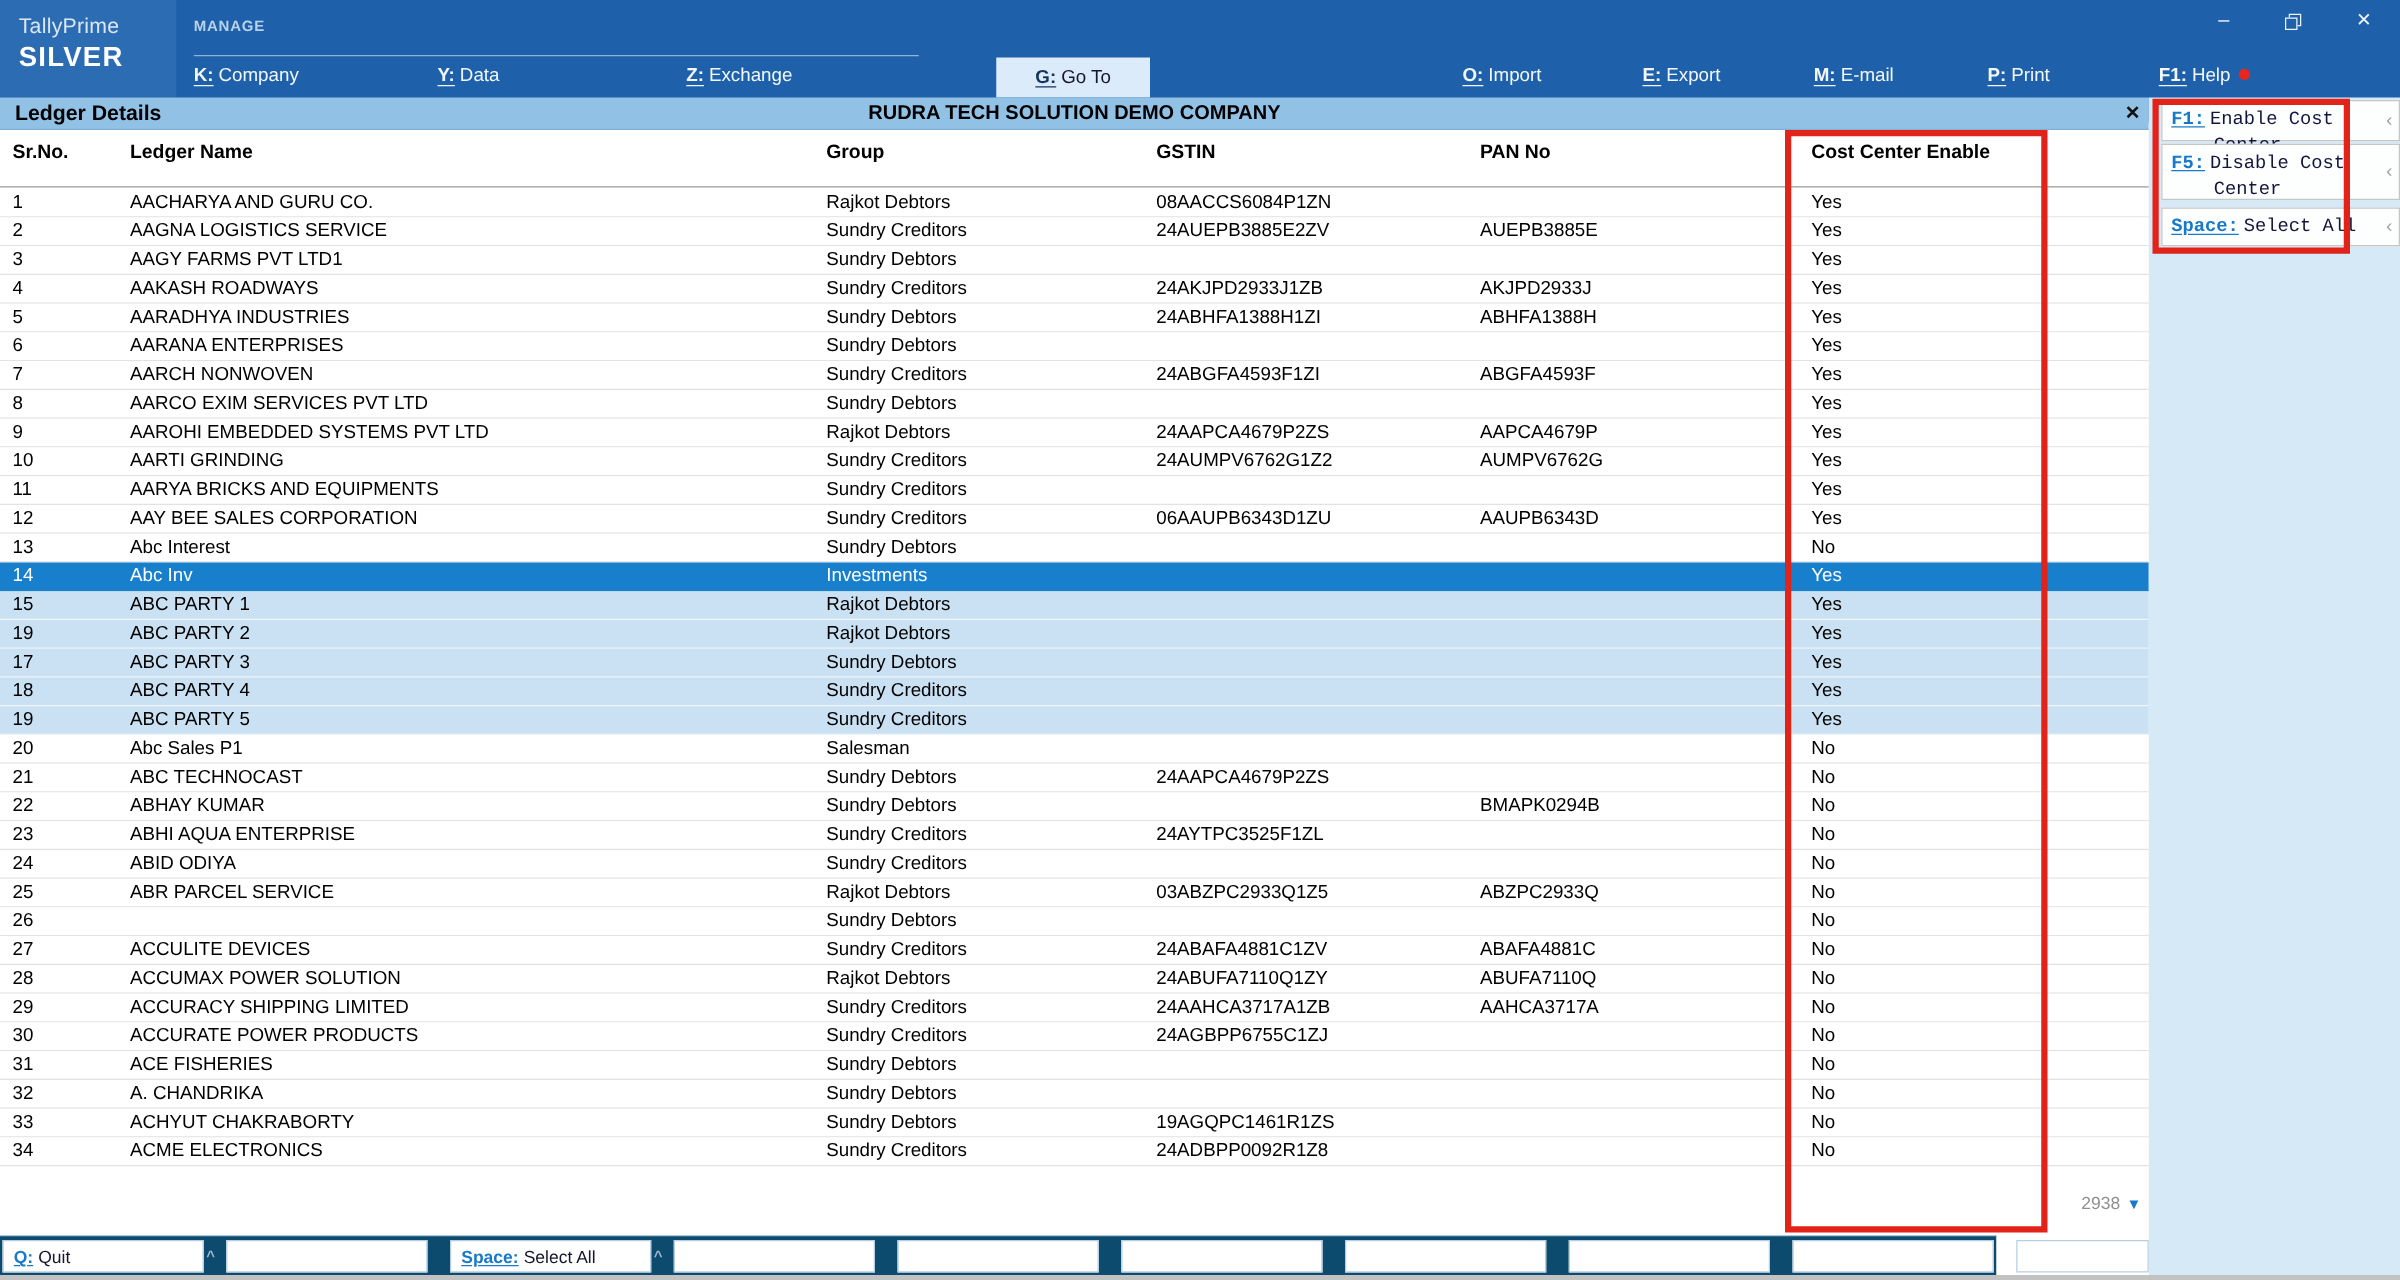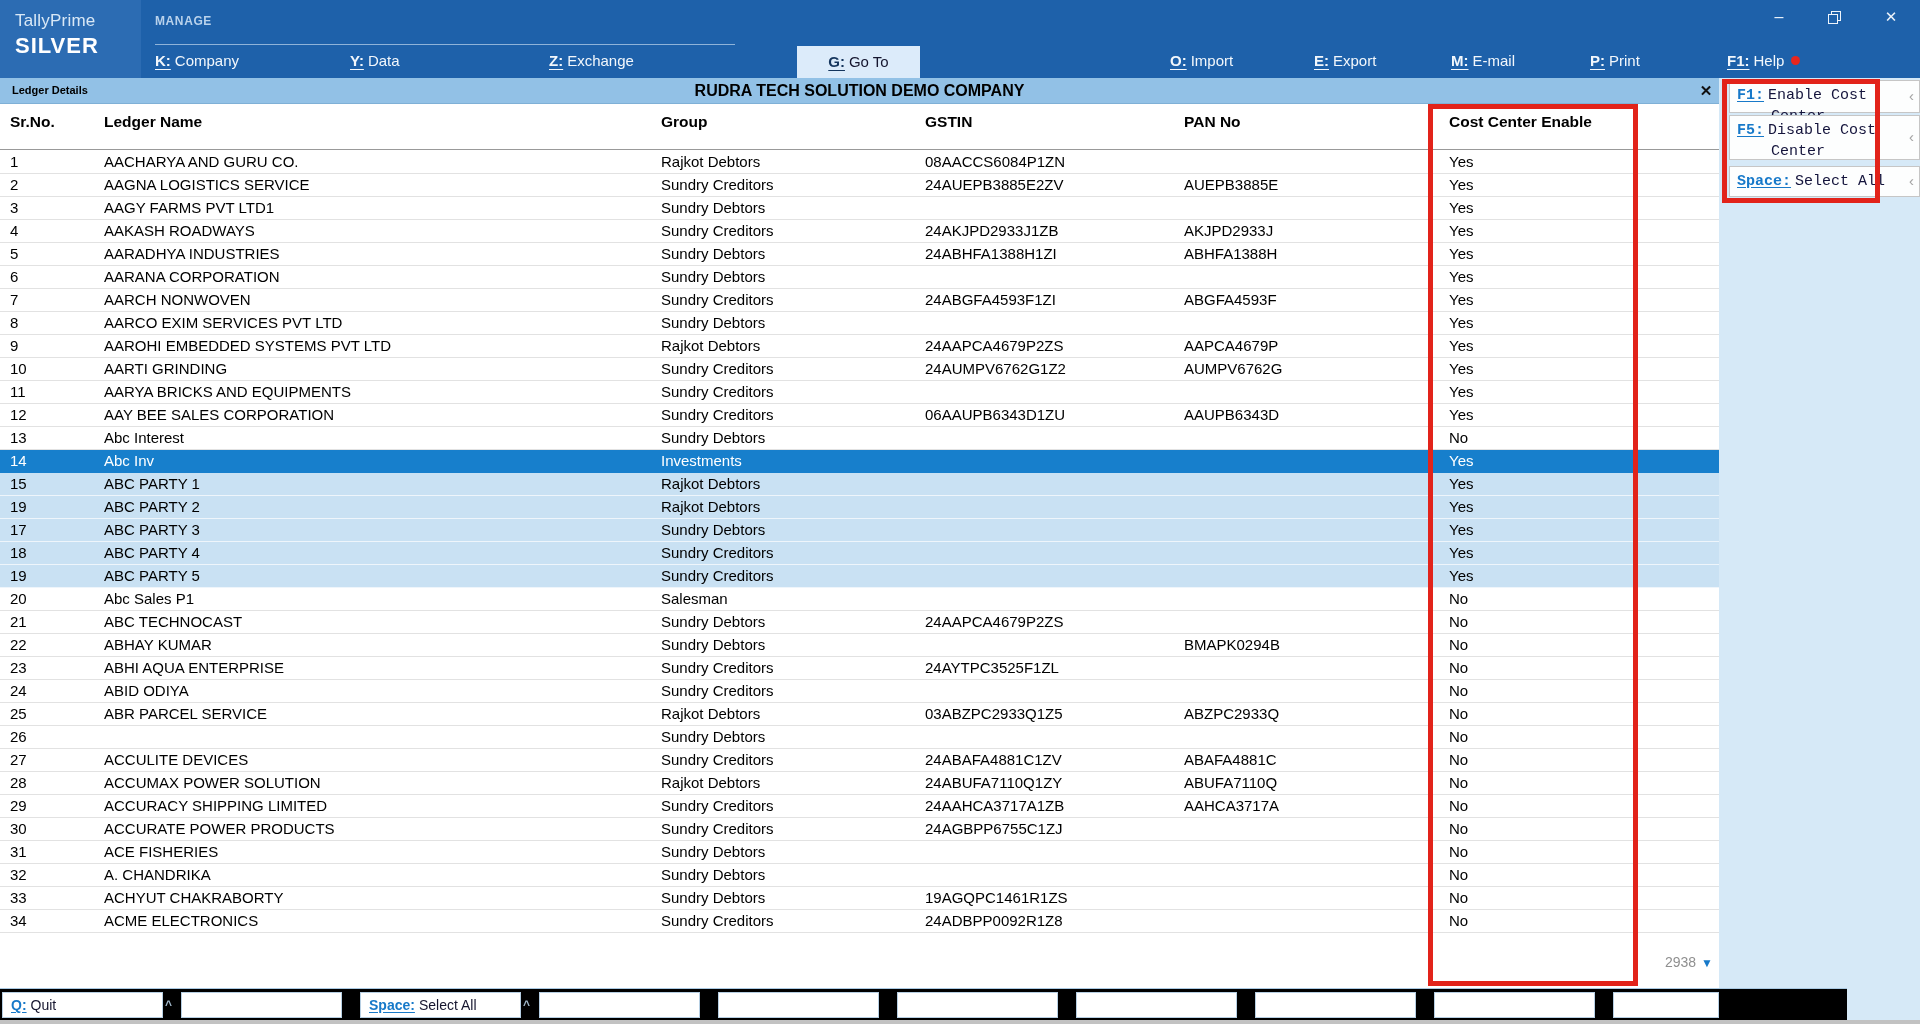--- a/index.html
+++ b/index.html
@@ -22,21 +22,21 @@
   .help-dot{display:inline-block;width:9px;height:9px;border-radius:50%;background:#e8261d;margin-left:7px;vertical-align:1px;}
   .win-btn{position:absolute;top:6px;width:26px;height:22px;text-align:center;line-height:22px;font-size:16px;color:#eef4fb;}
   .win-min{left:1766px;}
   .win-close{left:1878px;font-size:15px;}
   .win-restore{position:absolute;left:1828px;top:11px;width:13px;height:13px;}
   .win-restore .r1{position:absolute;right:0;top:0;width:8px;height:8px;border:1.5px solid #eef4fb;}
   .win-restore .r2{position:absolute;left:0;bottom:0;width:8px;height:8px;border:1.5px solid #eef4fb;background:#1e61aa;}
 
   
   .titlebar{position:absolute;left:0;top:78px;width:1719px;height:26px;background:#92c1e6;border-bottom:1px solid #7fb0d6;box-sizing:border-box;}
-  .lt-title{position:absolute;left:12px;top:0;line-height:25px;font-weight:bold;font-size:11px;color:#000;}
+  .lt-title{position:absolute;left:12px;top:0;line-height:25px;font-weight:bold;font-size:17px;color:#000;}
   .lt-company{position:absolute;left:0;top:0;width:1719px;text-align:center;line-height:25px;font-weight:bold;font-size:16px;color:#000;}
   .lt-close{position:absolute;left:1694px;top:0;width:24px;text-align:center;line-height:25px;font-size:15px;font-weight:bold;color:#111;cursor:default;}
 
   
   .table{position:absolute;left:0;top:104px;width:1719px;height:884px;background:#fff;}
   .thead{position:absolute;left:0;top:0;width:1719px;height:46px;border-bottom:1px solid #999;box-sizing:border-box;}
   .hcell{position:absolute;top:9px;font-size:15.5px;font-weight:bold;color:#000;white-space:nowrap;}
   .rows{position:absolute;left:0;top:47px;width:1719px;}
   .trow{position:relative;height:23px;border-bottom:1px solid #e2e2e2;box-sizing:border-box;font-size:15px;color:#000;background:#fff;}
   .trow.highlight{background:#c9e1f3;border-bottom-color:#eef5fb;}
@@ -57,21 +57,21 @@
         font-size:15px;color:#14143c;padding:4px 16px 4px 7px;cursor:default;font-family:Liberation Mono, monospace;}
   .sbtn .inner{display:block;padding-left:34px;text-indent:-34px;line-height:21px;}
   .sbtn1{top:2px;height:33px;}
   .sbtn2{top:37px;height:45px;}
   .sbtn3{top:88px;height:31px;}
   .skey{color:#1779c9;font-weight:bold;text-decoration:underline;text-underline-offset:2px;}
   .slabel{margin-left:4px;}
   .chev{position:absolute;right:3px;top:50%;transform:translateY(-50%);color:#a5a5a5;font-size:15px;}
 
   
-  .bottombar{position:absolute;left:0;top:988px;width:1847px;height:32px;background:#000000;border-top:1px solid #aac9e2;box-sizing:border-box;}
+  .bottombar{position:absolute;left:0;top:988px;width:1597px;height:32px;background:#0c4a6e;border-top:1px solid #aac9e2;box-sizing:border-box;}
   .bbox{position:absolute;top:3px;height:26px;width:161px;background:#fff;border:1px solid #b7cfe3;box-sizing:border-box;
         font-size:14px;line-height:24px;padding-left:8px;white-space:nowrap;color:#15152e;overflow:hidden;}
   .bkey{color:#1779c9;font-weight:bold;text-decoration:underline;text-underline-offset:2px;}
   .blabel{margin-left:4px;}
   .bcaret{position:absolute;top:9px;color:#9fb6c8;font-size:12px;font-weight:bold;}
   .bottomstrip{position:absolute;left:0;top:1020px;width:1920px;height:4px;background:#c2c2c2;}
 </style>
 </head>
 <body>
 
@@ -174,21 +174,21 @@
         <div class="trow">
           <span class="cell c-sr">5</span>
           <span class="cell c-name">AARADHYA INDUSTRIES</span>
           <span class="cell c-group">Sundry Debtors</span>
           <span class="cell c-gstin">24ABHFA1388H1ZI</span>
           <span class="cell c-pan">ABHFA1388H</span>
           <span class="cell c-cost">Yes</span>
         </div>
         <div class="trow">
           <span class="cell c-sr">6</span>
-          <span class="cell c-name">AARANA CORPORATION</span>
+          <span class="cell c-name">AARANA ENTERPRISES</span>
           <span class="cell c-group">Sundry Debtors</span>
           <span class="cell c-gstin"></span>
           <span class="cell c-pan"></span>
           <span class="cell c-cost">Yes</span>
         </div>
         <div class="trow">
           <span class="cell c-sr">7</span>
           <span class="cell c-name">AARCH NONWOVEN</span>
           <span class="cell c-group">Sundry Creditors</span>
           <span class="cell c-gstin">24ABGFA4593F1ZI</span>

